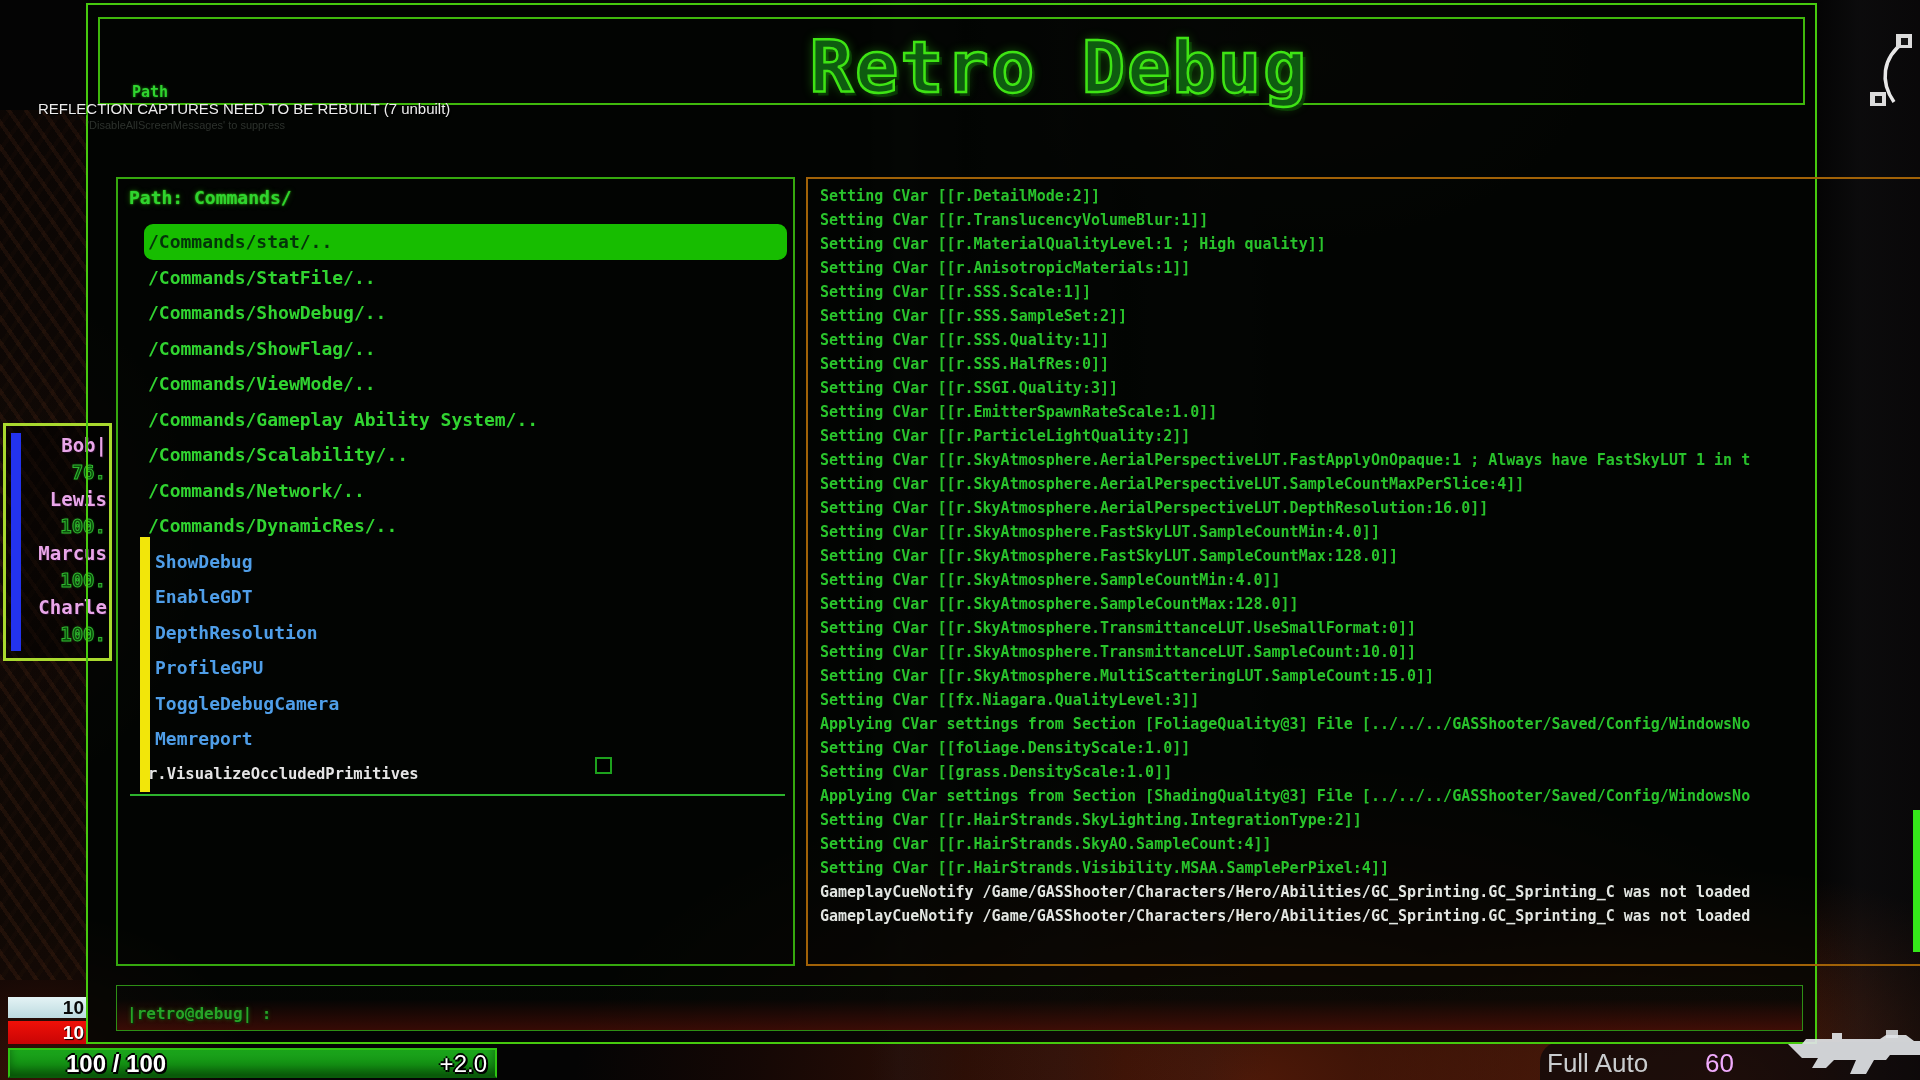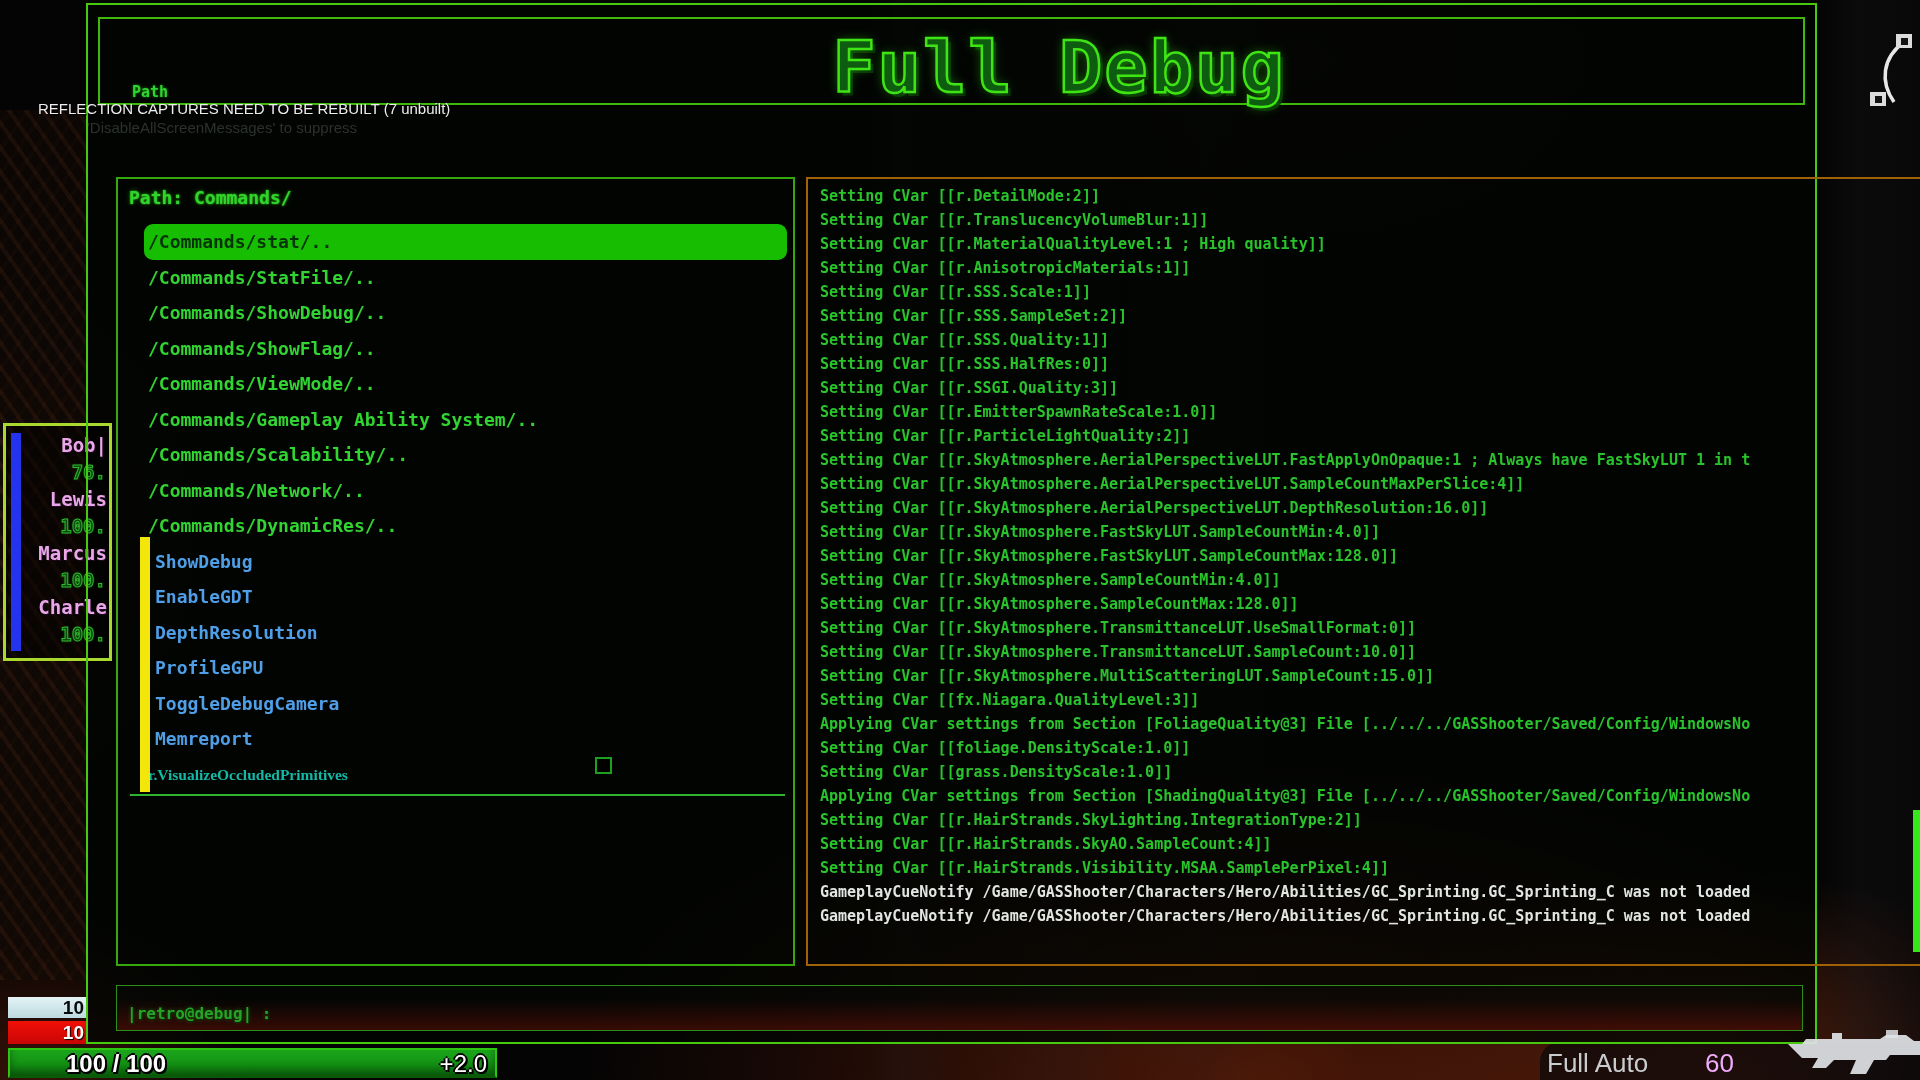--- a/index.html
+++ b/index.html
@@ -18,21 +18,21 @@
       rgba(36,34,40,.13) 1060px, transparent 1125px, rgba(30,30,34,.12) 1205px, transparent 1270px,
       transparent 1815px, rgba(34,32,36,.25) 1860px, rgba(16,14,16,.4) 1920px);}
   .bg-texture{position:absolute;left:0;top:110px;width:88px;height:870px;opacity:.8;background:
       repeating-linear-gradient(55deg, rgba(90,45,22,.26) 0 4px, rgba(15,8,4,.34) 4px 14px),
       repeating-linear-gradient(-55deg, rgba(60,30,15,.18) 0 4px, transparent 4px 14px),
       linear-gradient(180deg,#0d0705,#150b06);}
   
   .warn{position:absolute;left:38px;top:100px;font-family:"Liberation Sans",sans-serif;
         font-size:15px;color:#ededed;text-shadow:1px 1px 1px #000;white-space:nowrap;z-index:7;}
   .warn-hint{position:absolute;left:87px;top:119px;font-family:"Liberation Sans",sans-serif;
-        font-size:15px;color:rgba(80,88,80,.55);white-space:nowrap;z-index:7;}
+        font-size:11px;color:rgba(80,88,80,.55);white-space:nowrap;z-index:7;}
   
   .party{position:absolute;left:3px;top:423px;width:109px;height:238px;z-index:6;
          border:3px solid #a9d92e;background:rgba(0,0,0,.45);overflow:hidden;box-sizing:border-box;}
   .party-bluebar{position:absolute;left:5px;top:7px;width:10px;height:218px;background:#2333ee;}
   .party-list{position:absolute;left:0;top:6px;right:2px;}
   .party-name{height:27px;line-height:27px;text-align:right;font-weight:bold;font-size:19px;
               color:#e9a6e9;text-shadow:1px 1px 0 #230b23;white-space:nowrap;}
   .party-val{height:27px;line-height:27px;text-align:right;font-weight:bold;font-size:19px;
              color:#0a4d0a;-webkit-text-stroke:1px #2fb52f;text-shadow:0 0 3px rgba(40,180,40,.5);
              padding-right:1px;white-space:nowrap;}
@@ -74,21 +74,21 @@
   
   .left-panel{position:absolute;left:116px;top:177px;width:679px;height:789px;box-sizing:border-box;
               border:2px solid #35a80e;z-index:3;overflow:hidden;}
   .panel-header{position:absolute;left:11px;top:8px;font-weight:bold;font-size:18px;color:#2fd42f;text-align:right;}
   .cmd-list{position:absolute;left:0;top:45px;right:0;}
   .cmd-row{height:35.5px;line-height:35.5px;font-weight:bold;font-size:18px;white-space:nowrap;border-radius:9px;}
   .cmd-row.folder{color:#31d431;padding-left:30px;}
   .cmd-row.selected{background:#17bd00;color:#04330a;margin-left:26px;margin-right:6px;padding-left:4px;
                     text-shadow:none;}
   .cmd-row.command{color:#4f9ee8;padding-left:37px;}
-  .cmd-row.cvar{color:#14b8a6;padding-left:30px;font-size:15.5px;font-family:Liberation Serif, serif;}
+  .cmd-row.cvar{color:#e5e5e5;padding-left:30px;font-size:15.5px;}
   .yellow-bar{position:absolute;left:22px;top:358px;width:10px;height:255px;background:#f2e60a;}
   .cvar-checkbox{position:absolute;left:477px;top:578px;width:17px;height:17px;box-sizing:border-box;
                  border:2px solid #1da11d;background:rgba(0,0,0,.6);}
   .panel-divider{position:absolute;left:12px;right:8px;top:615px;height:2px;background:#2db32d;}
   
   .log-panel{position:absolute;left:806px;top:177px;width:1122px;height:789px;box-sizing:border-box;
              border:2px solid #a16207;z-index:3;overflow:hidden;}
   .log-lines{position:absolute;left:12px;top:5px;right:10px;}
   .log-line{height:24px;line-height:24px;font-weight:bold;font-size:15px;white-space:nowrap;overflow:hidden;}
   .log-line.green{color:#29c32c;}
@@ -151,21 +151,21 @@
       <rect x="44" y="4" width="16" height="14" fill="#dcdcdc"></rect>
       <rect x="49" y="8" width="7" height="7" fill="#141414"></rect>
       <rect x="18" y="62" width="16" height="14" fill="#dcdcdc"></rect>
       <rect x="23" y="66" width="7" height="7" fill="#141414"></rect>
     </svg>
   </div>
 
   <div class="win-frame"></div>
 
   <div class="title-panel">
-    <div class="title">Full Debug</div>
+    <div class="title">Retro Debug</div>
   </div>
   <div class="path-label">Path</div>
 
   <div class="left-panel">
     <div class="panel-header pixel-glow">Path: Commands/</div>
     <div class="cmd-list">
         <div class="cmd-row folder selected">/Commands/stat/..</div>
         <div class="cmd-row folder">/Commands/StatFile/..</div>
         <div class="cmd-row folder">/Commands/ShowDebug/..</div>
         <div class="cmd-row folder">/Commands/ShowFlag/..</div>

